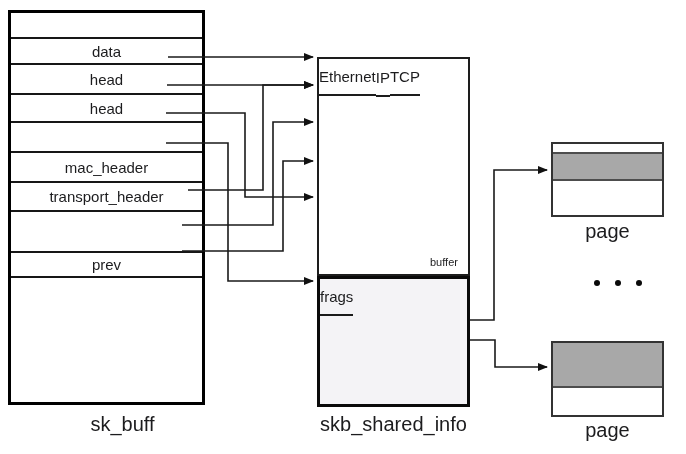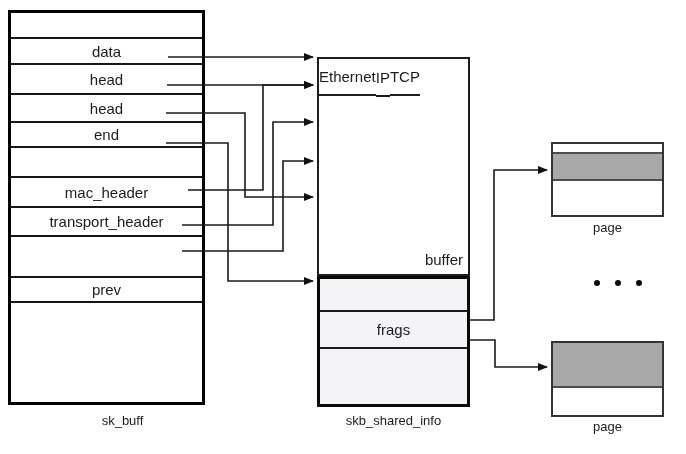--- a/index.html
+++ b/index.html
@@ -17,30 +17,30 @@
                display:flex;align-items:center;justify-content:center;
                font-size:15px;}
   #skbuff .row:last-child{border-bottom:none;}
 
   
   #bufferbox{left:317px;top:57px;width:153px;height:219px;border:2px solid #1d1d1d;background:#fff;
              display:flex;flex-direction:row;}
   #bufferbox .row{box-sizing:border-box;border-bottom:2px solid #1d1d1d;
                   display:flex;align-items:center;justify-content:center;font-size:15px;}
   #bufferbox .bufarea{flex:1;border-bottom:none;display:flex;align-items:flex-end;
-                      justify-content:center;padding-bottom:6px;font-size:15px;}
+                      justify-content:center;padding-bottom:6px;font-size:11px;}
 
   
   #skbbox{left:317px;top:276px;width:153px;height:131px;border:3px solid #0a0a0a;background:#f4f3f6;
-          display:flex;flex-direction:column;}
+          display:flex;flex-direction:row;}
   #skbbox .row{box-sizing:border-box;border-bottom:2px solid #1a1a1a;
                display:flex;align-items:center;justify-content:center;font-size:15px;}
   #skbbox .row:last-child{border-bottom:none;}
 
-  .caption{position:absolute;text-align:center;font-size:13px;color:#1c1c1e;}
+  .caption{position:absolute;text-align:center;font-size:20px;color:#1c1c1e;}
 
   
   .pagebox{width:113px;border:2px solid #333;background:#fff;display:flex;flex-direction:column;}
   .stripe{box-sizing:border-box;}
   .stripe.gray{background:#a8a8a8;border-top:2px solid #4d4d4d;border-bottom:2px solid #4d4d4d;}
   .stripe.gray.noTop{border-top:none;}
 
   
   #dots{left:594px;top:278px;width:48px;height:10px;display:flex;justify-content:space-between;align-items:center;}
   #dots .dot{width:6px;height:6px;border-radius:50%;background:#0a0a0a;}
@@ -50,21 +50,20 @@
   .conn{fill:none;stroke:#1a1a1a;stroke-width:1.6;}
 </style>
 </head>
 <body>
 
 <div id="skbuff" class="abs">
   <div class="row" style="height:26px"></div>
   <div class="row" style="height:26px">data</div>
   <div class="row" style="height:30px">head</div>
   <div class="row" style="height:28px">head</div>
-  <div class="row" style="height:25px">end</div>
   <div class="row" style="height:30px"></div>
   <div class="row" style="height:30px">mac_header</div>
   <div class="row" style="height:29px">transport_header</div>
   <div class="row" style="height:41px"></div>
   <div class="row" style="height:25px">prev</div>
   <div class="row" style="flex:1"></div>
 </div>
 <div class="caption" style="left:24px;top:413px;width:197px">sk_buff</div>
 
 <div id="bufferbox" class="abs">

